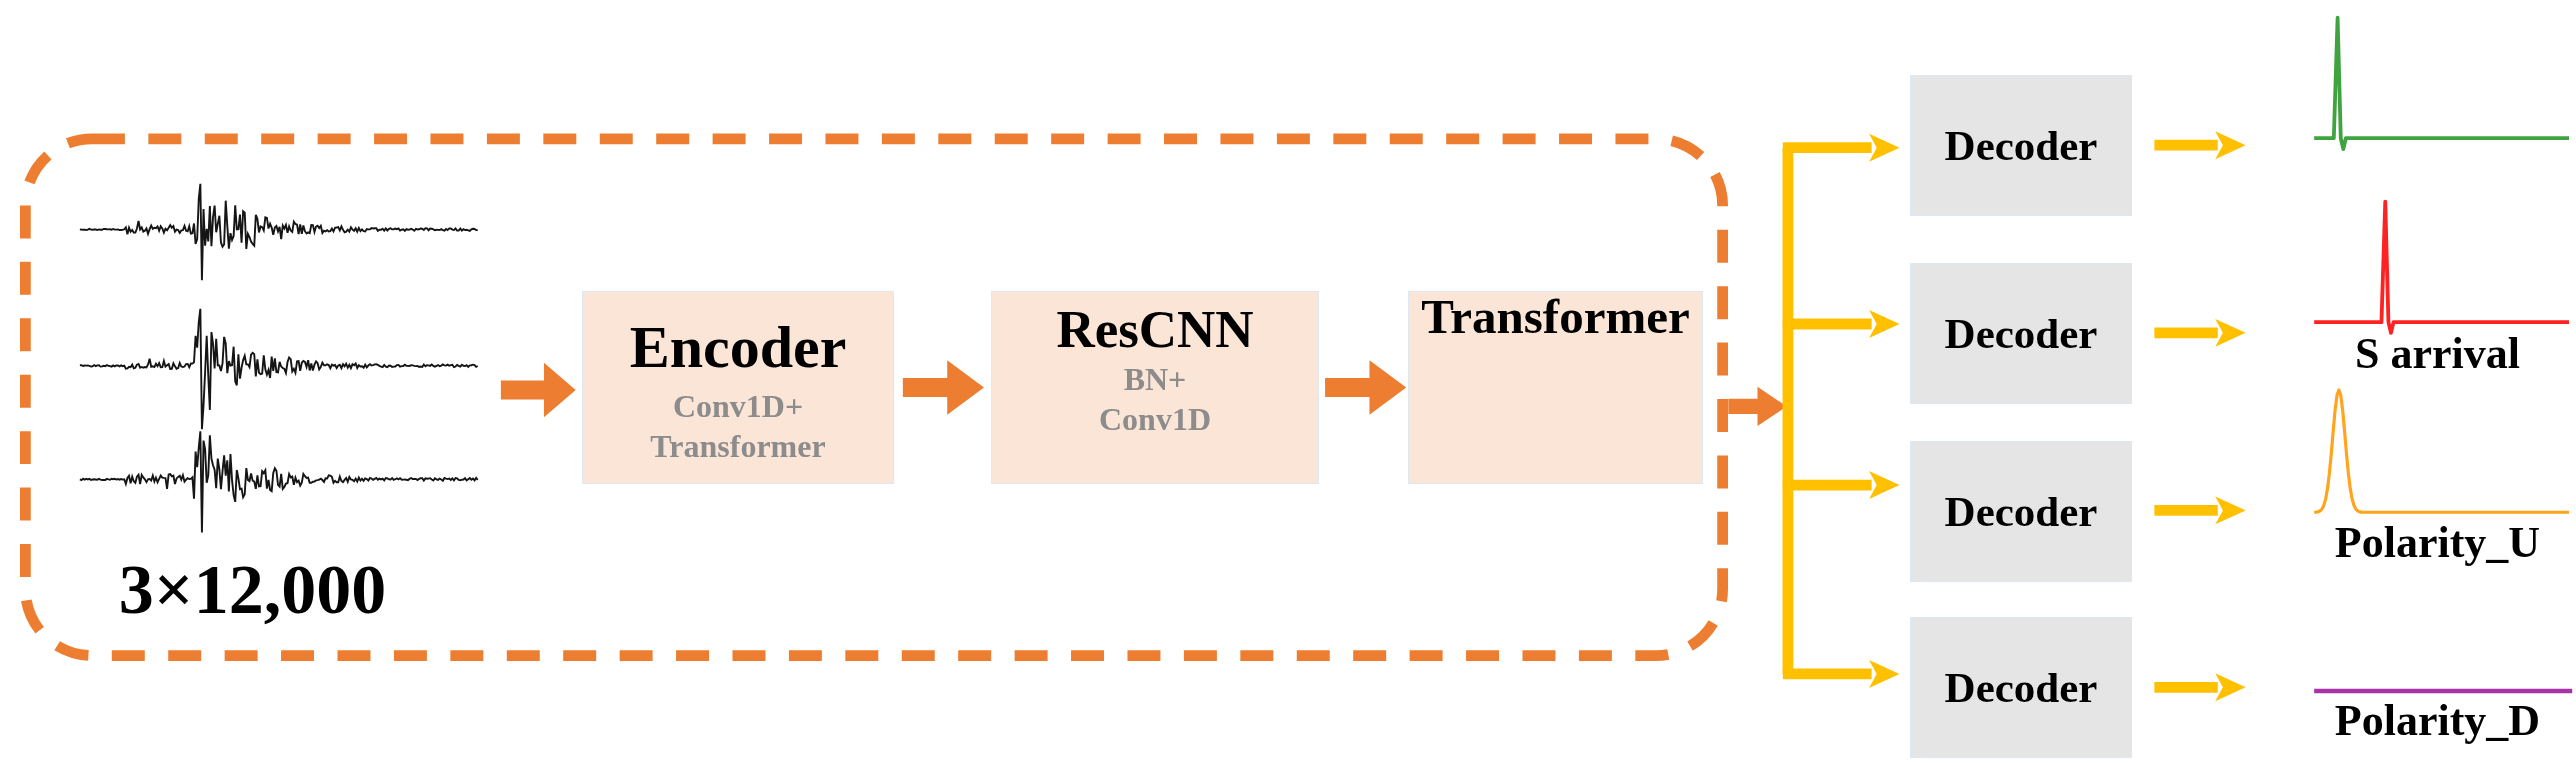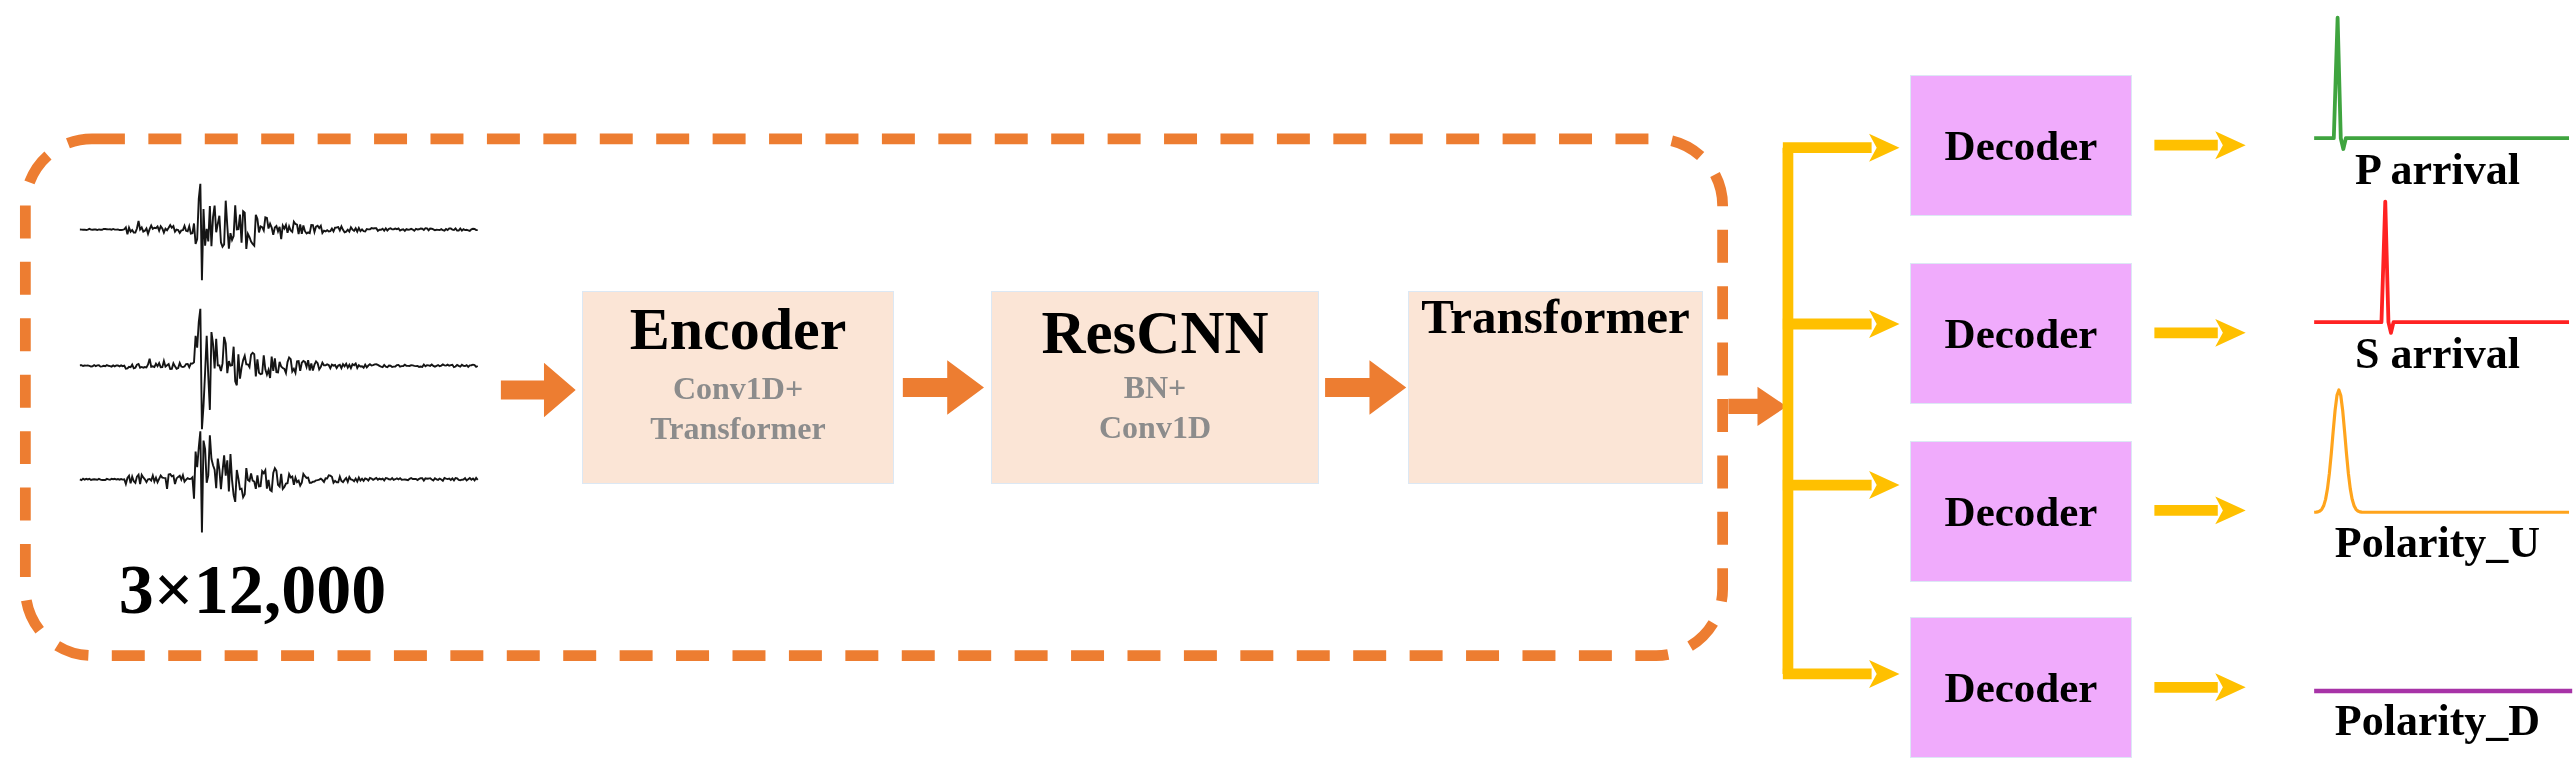--- a/index.html
+++ b/index.html
@@ -8,29 +8,29 @@
     position:relative; width:2576px; height:764px; background:#fff;
     font-family:"Liberation Serif","DejaVu Serif",serif; overflow:hidden;
   }
   #diagram-svg { position:absolute; left:0; top:0; }
 
   .block {
     position:absolute; display:flex; flex-direction:column; align-items:center;
     border:1.9px solid #DCE8F4;
   }
   .peach { background:#FBE5D6; }
-  .gold  { background:#f0abfc; }
+  .gold  { background:#e5e5e5; }
 
   .blk-title { font-weight:bold; color:#000; line-height:1.02; white-space:nowrap; }
   .sub { font-weight:bold; color:#8C8C8C; font-size:32px; line-height:40px; white-space:nowrap; text-align:center; }
 
-  #encoder-block     { left:582px;  top:291px; width:312px; height:193px; padding-top:7px; }
+  #encoder-block     { left:582px;  top:291px; width:312px; height:193px; padding-top:25px; }
   #encoder-block .blk-title { font-size:60px; margin-bottom:7.6px; }
   #rescnn-block      { left:991px; top:291px; width:328px; height:193px; padding-top:10px; }
-  #rescnn-block .blk-title  { font-size:61px; margin-bottom:2.5px;text-align:right; }
+  #rescnn-block .blk-title  { font-size:53px; margin-bottom:2.5px;text-align:right; }
   #transformer-block { left:1408px; top:291px; width:295px; height:193px; justify-content:flex-start; }
   #transformer-block .blk-title { font-size:49px; }
 
   .decoder { left:1910px; width:222px; height:141px; justify-content:center; }
   .decoder .blk-title { font-size:43px; }
   #decoder-block-1 { top:75px; }
   #decoder-block-2 { top:263px; }
   #decoder-block-3 { top:441px; }
   #decoder-block-4 { top:617px; }
 
@@ -114,19 +114,18 @@
   <div class="block gold decoder" id="decoder-block-2">
     <div class="blk-title">Decoder</div>
   </div>
   <div class="block gold decoder" id="decoder-block-3">
     <div class="blk-title">Decoder</div>
   </div>
   <div class="block gold decoder" id="decoder-block-4">
     <div class="blk-title">Decoder</div>
   </div>
 
-  <div class="out-label" id="out-label-1">P arrival</div>
   <div class="out-label" id="out-label-3">Polarity_U</div>
   <div class="out-label" id="out-label-2">S arrival</div>
   <div class="out-label" id="out-label-4">Polarity_D</div>
 
 </div>
 
 
 </body></html>

